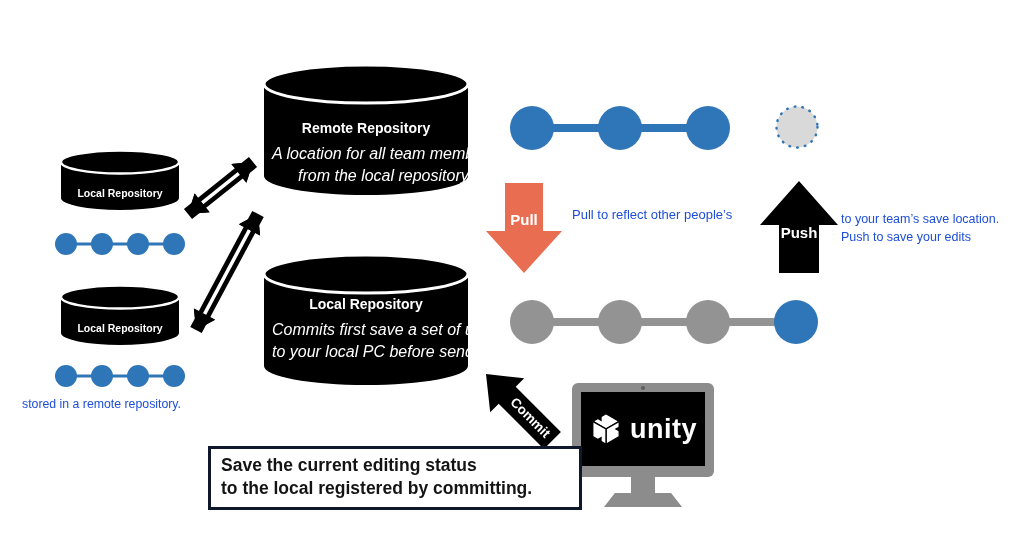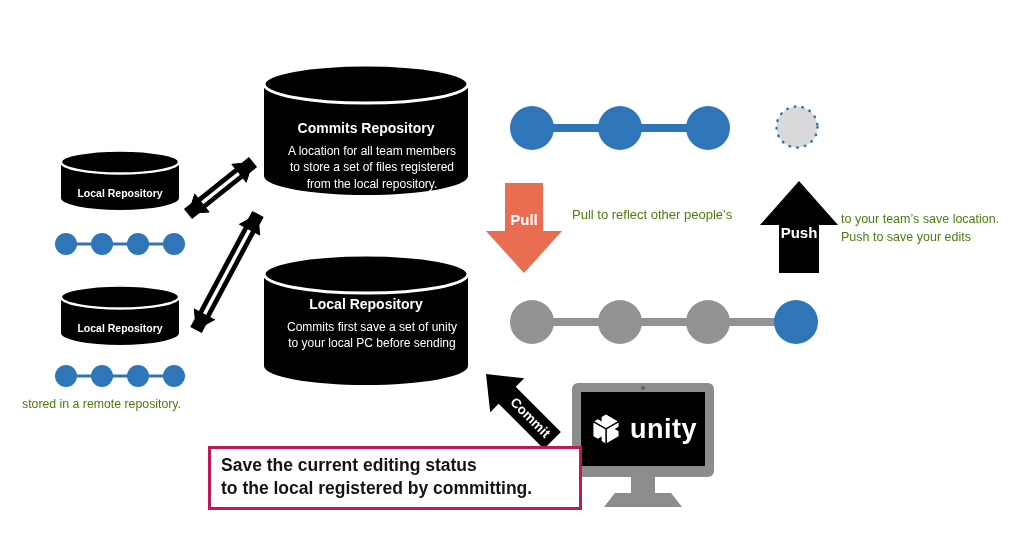--- a/index.html
+++ b/index.html
@@ -4,29 +4,29 @@
 <style>
   html,body{margin:0;padding:0;}
   body{
     width:1024px;height:545px;position:relative;background:#ffffff;
     font-family:"Liberation Sans", sans-serif;overflow:hidden;
   }
   .abs{position:absolute;}
   svg text{font-family:"Liberation Sans", sans-serif;}
   .cyl-text{position:absolute;inset:0;color:#fff;text-align:center;}
   .cyl-title{font-weight:bold;font-size:14px;margin-bottom:7px;}
-  .cyl-body{font-size:12px;line-height:1.36;text-align:center;padding-left:12px;white-space:nowrap;}
+  .cyl-body{font-size:16px;line-height:1.36;text-align:right;padding-left:12px;white-space:nowrap;font-style:italic;}
   .small-cyl-label{position:absolute;inset:0;display:flex;align-items:center;justify-content:center;
     padding-top:16px;color:#fff;font-weight:bold;font-size:10.5px;}
-  .caption{color:#4d7c0f;line-height:1.42;white-space:nowrap;}
+  .caption{color:#1d4ed8;line-height:1.42;white-space:nowrap;}
   .caption.small{font-size:12.3px;}
   .caption.med{font-size:13px;}
   .caption.push{font-size:12.5px;}
   .callout{
-    border:3px solid #be185d;background:#ffffff;padding:5px 10px 7px 10px;
+    border:3px solid #0f172a;background:#ffffff;padding:5px 10px 7px 10px;
     font-weight:bold;font-size:17.5px;line-height:1.3;color:#141414;z-index:5;white-space:nowrap;
   }
   .mon-bezel{position:absolute;left:0;top:0;width:142px;height:94px;background:#8C8C8C;border-radius:6px;}
   .mon-cam{position:absolute;left:69px;top:3px;width:4px;height:4px;border-radius:50%;background:#5f5f5f;}
   .mon-screen{position:absolute;left:9px;top:9px;width:124px;height:74px;background:#000;
     display:flex;align-items:center;justify-content:center;gap:7px;}
   .unity-word{color:#fff;font-weight:bold;font-size:27px;letter-spacing:0.5px;}
   .mon-neck{position:absolute;left:59px;top:94px;width:24px;height:16px;background:#8C8C8C;}
   .mon-base{position:absolute;left:32px;top:110px;width:78px;height:14px;background:#8C8C8C;
     clip-path:polygon(14% 0,86% 0,100% 100%,0 100%);}
@@ -90,24 +90,23 @@
     <polygon points="16,180 35.1,169.8 13.9,158.4" fill="#000"></polygon>
   </g>
 </svg>
 
 <div class="abs" style="left:260px;top:62px;width:212px;height:140px;">
   <svg width="212" height="140" viewBox="0 0 212 140">
     <path d="M4 22 L4 114 A102 19 0 0 0 208 114 L208 22 Z" fill="#000"></path>
     <ellipse cx="106" cy="22" rx="102" ry="19" fill="#000" stroke="#fff" stroke-width="3"></ellipse>
   </svg>
   <div class="cyl-text" style="padding-top:58px;">
-    <div class="cyl-title">Commits Repository</div>
+    <div class="cyl-title">Remote Repository</div>
     <div class="cyl-body">
       <div>A location for all team members</div>
-      <div>to store a set of files registered</div>
       <div>from the local repository.</div>
     </div>
   </div>
 </div>
 
 <div class="abs" style="left:260px;top:252px;width:212px;height:140px;">
   <svg width="212" height="140" viewBox="0 0 212 140">
     <path d="M4 22 L4 114 A102 19 0 0 0 208 114 L208 22 Z" fill="#000"></path>
     <ellipse cx="106" cy="22" rx="102" ry="19" fill="#000" stroke="#fff" stroke-width="3"></ellipse>
   </svg>

